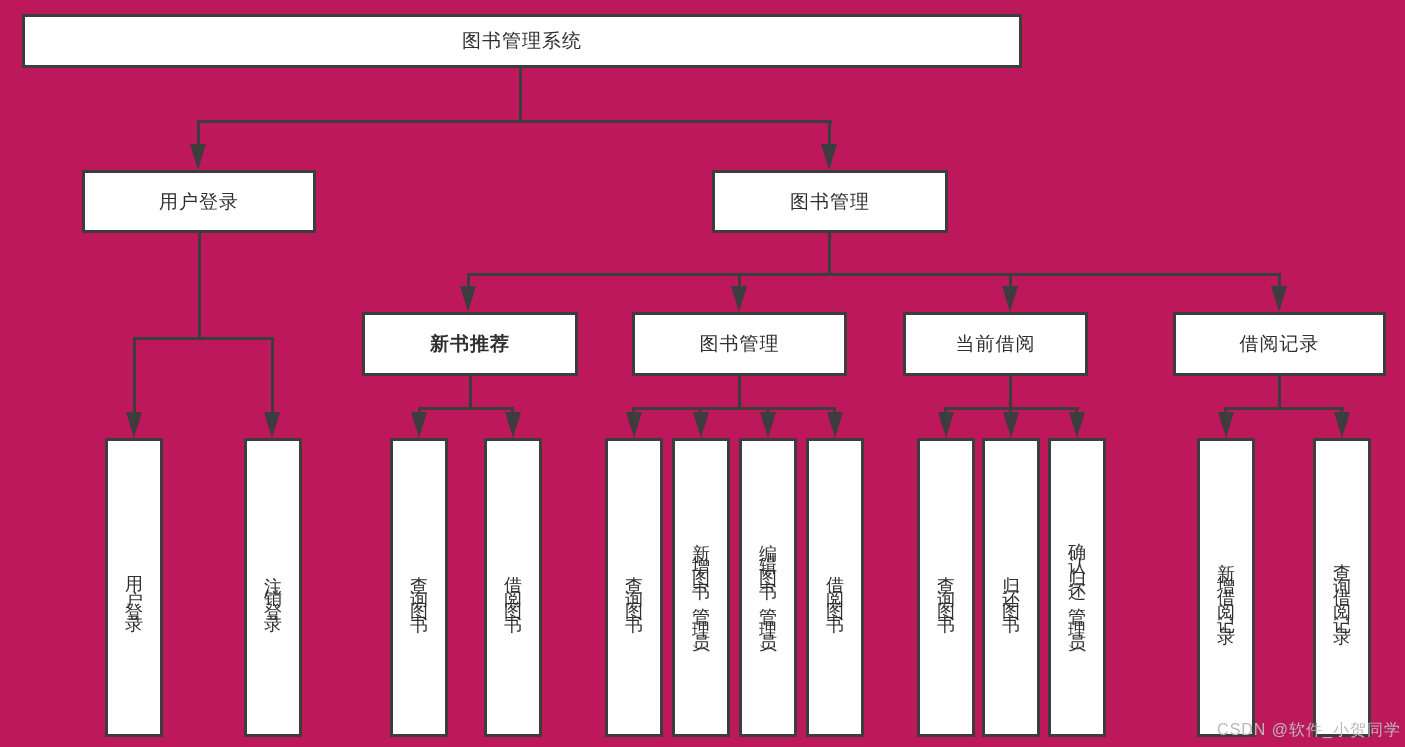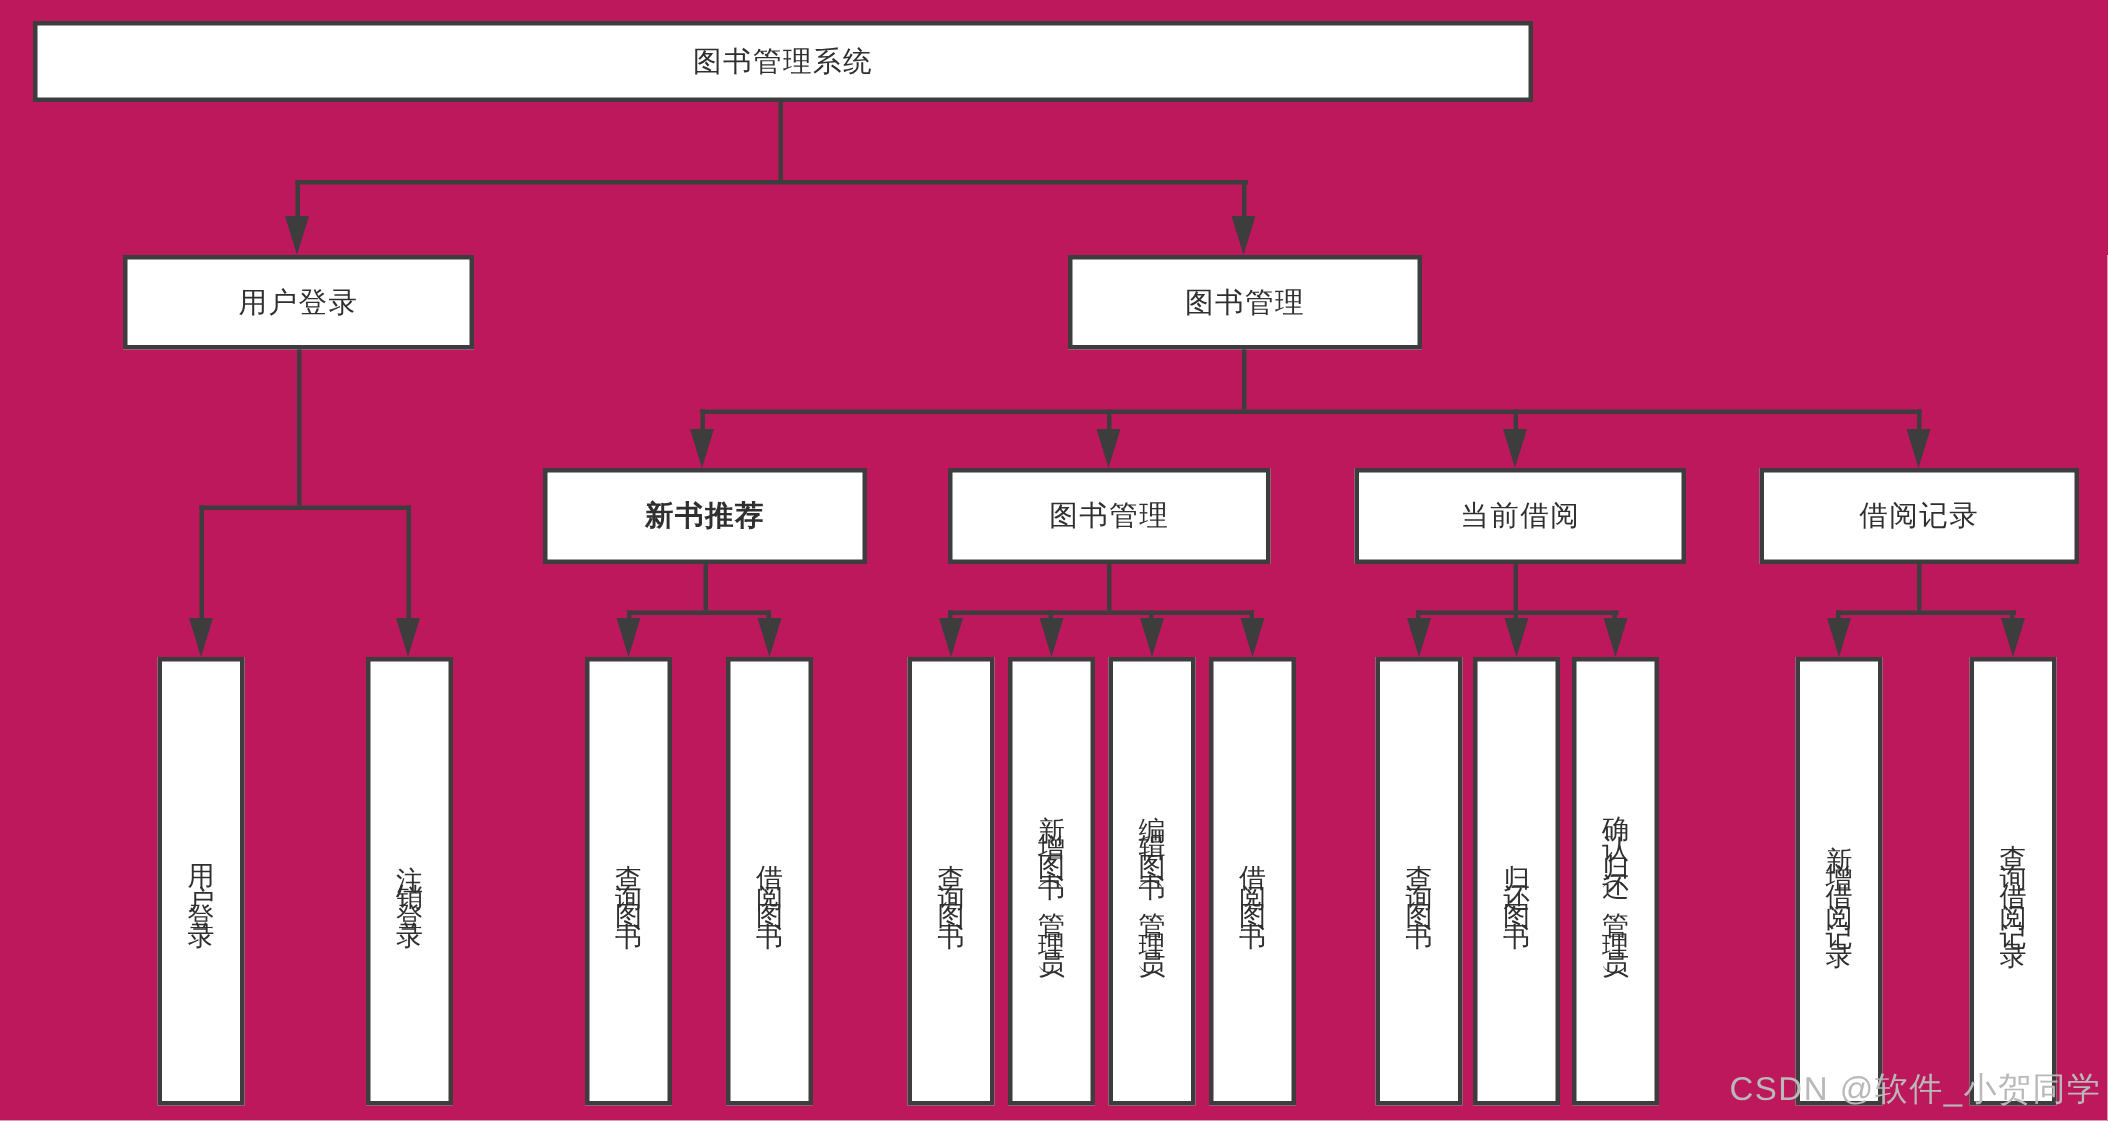--- a/index.html
+++ b/index.html
@@ -47,21 +47,21 @@
     position:absolute;
     width:0;height:0;
     border-left:8px solid transparent;
     border-right:8px solid transparent;
     border-top:26px solid var(--line);
   }
   .watermark{
     position:absolute;
     right:4px;
     bottom:6px;
-    font-size:22px;
+    font-size:16px;
     color:#b9b9b9;
     letter-spacing:1px;
     z-index:5;
   }
 </style>
 </head>
 <body>
 
 <div id="canvas">
 
@@ -90,21 +90,21 @@
   <div class="arrow" style="left:460px;top:286px;"></div>
   <div class="vline" style="left:738px;top:273px;height:14px;"></div>
   <div class="arrow" style="left:731px;top:286px;"></div>
   <div class="vline" style="left:1009px;top:273px;height:14px;"></div>
   <div class="arrow" style="left:1002px;top:286px;"></div>
   <div class="vline" style="left:1278px;top:273px;height:14px;"></div>
   <div class="arrow" style="left:1271px;top:286px;"></div>
 
   <div class="box" style="left:362px;top:312px;width:216px;height:64px;font-weight:bold;">新书推荐</div>
   <div class="box" style="left:632px;top:312px;width:215px;height:64px;">图书管理</div>
-  <div class="box" style="left:903px;top:312px;width:221px;height:64px;">当前借阅</div>
+  <div class="box" style="left:903px;top:312px;width:185px;height:64px;">当前借阅</div>
   <div class="box" style="left:1173px;top:312px;width:213px;height:64px;">借阅记录</div>
 
   <div class="vline" style="left:469px;top:376px;height:31px;"></div>
   <div class="hline" style="left:418px;top:407px;width:96px;"></div>
   <div class="vline" style="left:418px;top:407px;height:7px;"></div>
   <div class="arrow" style="left:411px;top:412px;"></div>
   <div class="vline" style="left:511px;top:407px;height:7px;"></div>
   <div class="arrow" style="left:505px;top:412px;"></div>
 
   <div class="vline" style="left:738px;top:376px;height:31px;"></div>

